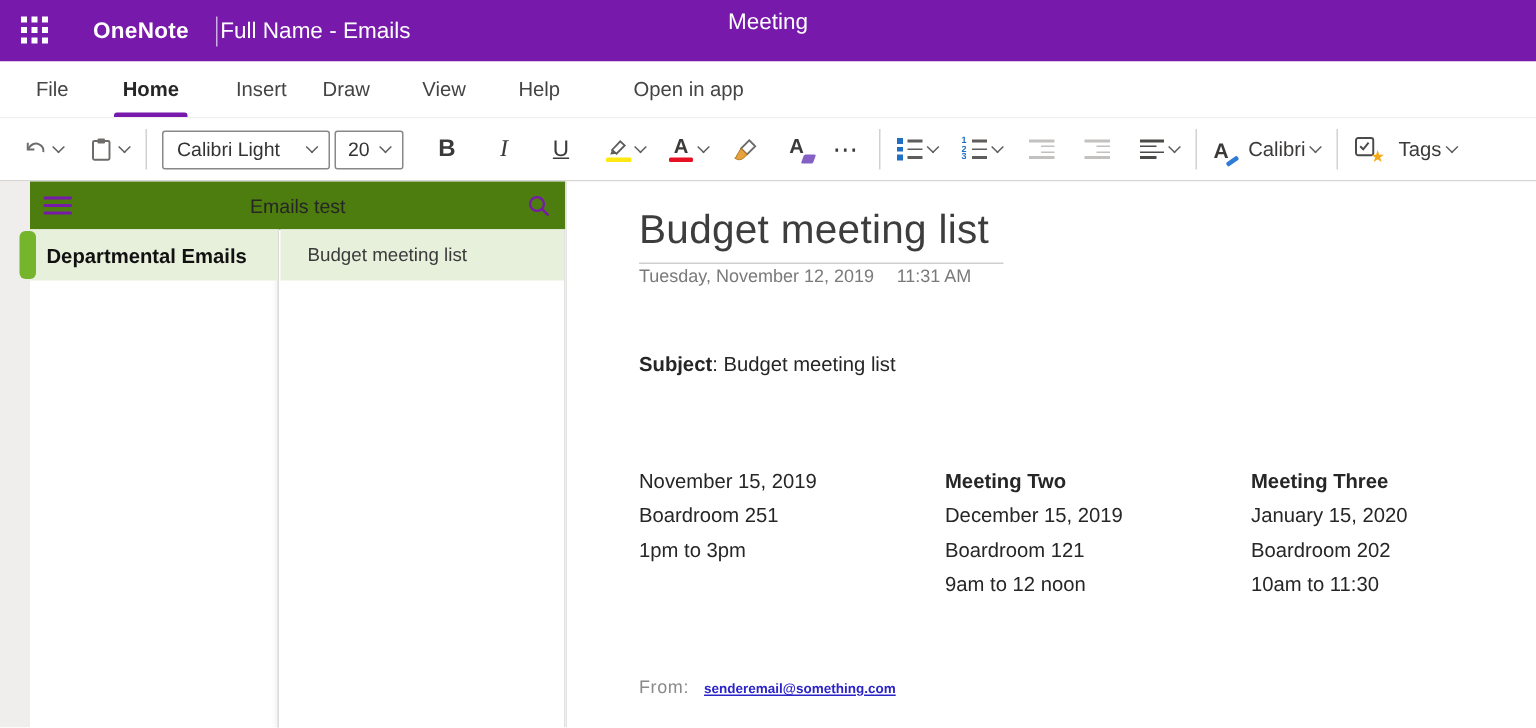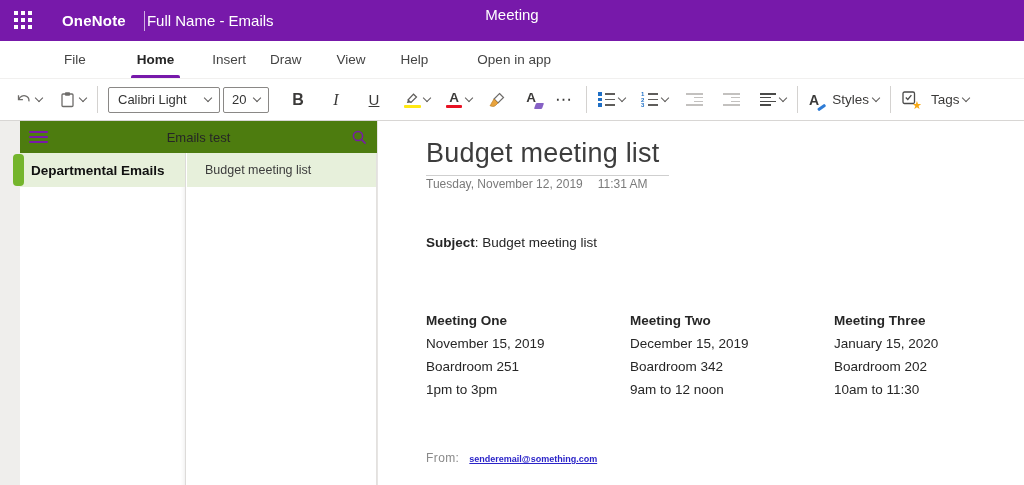--- a/index.html
+++ b/index.html
@@ -19,25 +19,25 @@
   .waffle span { background:#fff; width:4px; height:4px; }
   .app-name { margin-left:28px; font-size:15px; font-weight:700; letter-spacing:.2px; }
   .title-sep { width:1px; height:20px; background:rgba(255,255,255,.65); margin:0 0 0 18px; }
   .win-title { margin-left:2px; font-size:15px; font-weight:400; }
   .center-title { position:absolute; left:50%; top:6px; transform:translateX(-50%);
     font-size:15px; font-weight:400; }
 
   
   .menubar { position:absolute; left:0; top:41px; width:1024px; height:38px;
     background:#ffffff; display:flex; align-items:center; font-size:13.5px; color:#444;
-    border-bottom:1px solid #f1f0ef;padding-left:40px; }
+    border-bottom:1px solid #f1f0ef; }
   .menu-item { position:relative; height:100%; display:flex; align-items:center;
     cursor:pointer; padding:0 2px; }
   .mi-file   { margin-left:22px; }
-  .mi-home   { margin-left:47px; font-weight:700; color:#262626; }
+  .mi-home   { margin-left:32px; font-weight:700; color:#262626; }
   .mi-insert { margin-left:34px; }
   .mi-draw   { margin-left:20px; }
   .mi-view   { margin-left:31px; }
   .mi-help   { margin-left:31px; }
   .home-underline { position:absolute; left:-4px; right:-4px; bottom:0; height:3px;
     background:#7719AA; border-radius:2px 2px 0 0; }
   .open-in-app { margin-left:45px; cursor:pointer; }
   .tellme { margin-left:38px; display:flex; align-items:center; gap:9px; cursor:pointer; color:#3b3a39; }
 
   
@@ -287,21 +287,21 @@
     <span class="chv"></span>
   </div>
 
   <div class="sep"></div>
 
   <div class="tbtn">
     <span class="styles-a">
       <span>A</span>
       <span class="styles-pen"></span>
     </span>
-    <span class="label-13" style="margin-left:6px">Styles</span>
+    <span class="label-13" style="margin-left:6px">Calibri</span>
     <span class="chv"></span>
   </div>
 
   <div class="sep"></div>
 
   <div class="tbtn">
     <span class="tag-icon">
       <svg width="14" height="14" viewBox="0 0 14 14" style="position:absolute;left:0;top:0">
         <rect x="1" y="1" width="11.5" height="11.5" rx="1.5" fill="none" stroke="#4a4a49" stroke-width="1.3"></rect>
         <path d="M3.8 6.5l2 2 3.6-4.4" fill="none" stroke="#4a4a49" stroke-width="1.3"></path>
@@ -351,29 +351,28 @@
     <span>Tuesday, November 12, 2019</span>
     <span>11:31 AM</span>
   </div>
 
   <div class="subject-line">
     <b>Subject</b><span>: Budget meeting list</span>
   </div>
 
   <div class="meetings">
     <div class="meeting-col">
-      <div class="meeting-name">Meeting One</div>
       <div>November 15, 2019</div>
       <div>Boardroom 251</div>
       <div>1pm to 3pm</div>
     </div>
     <div class="meeting-col">
       <div class="meeting-name">Meeting Two</div>
       <div>December 15, 2019</div>
-      <div>Boardroom 342</div>
+      <div>Boardroom 121</div>
       <div>9am to 12 noon</div>
     </div>
     <div class="meeting-col">
       <div class="meeting-name">Meeting Three</div>
       <div>January 15, 2020</div>
       <div>Boardroom 202</div>
       <div>10am to 11:30</div>
     </div>
   </div>
 

